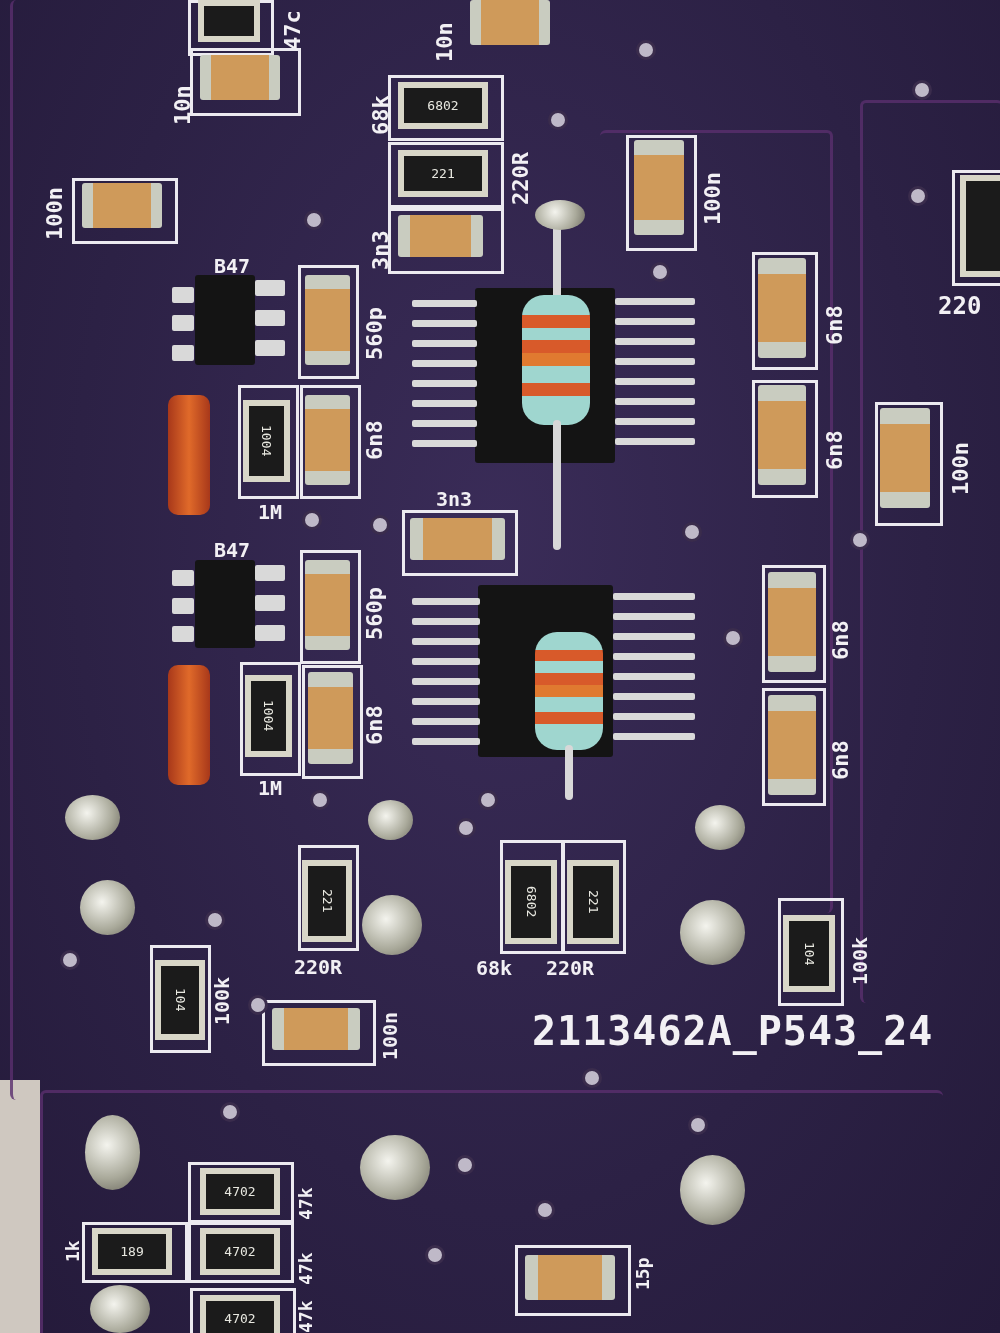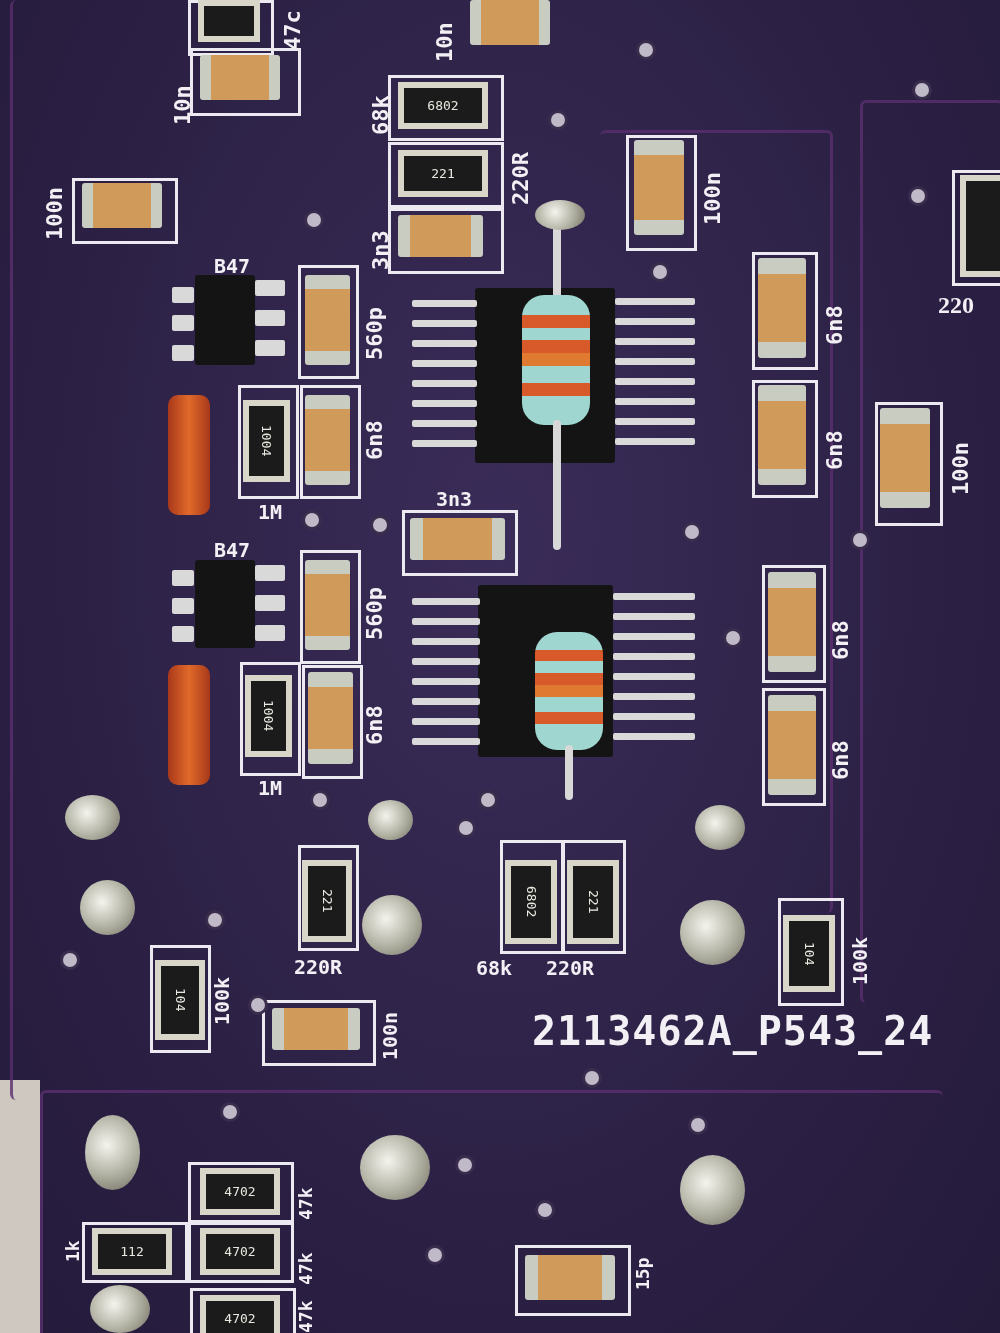--- a/index.html
+++ b/index.html
@@ -53,21 +53,21 @@
 <div class="res" style="left:398px;top:150px;width:78px;height:35px;">221</div>
 <div class="silk rot" style="left:508px;top:205px;font-size:22px;">220R</div>
 <div class="pad-outline" style="left:388px;top:208px;width:110px;height:60px;"></div>
 <div class="cap" style="left:398px;top:215px;width:85px;height:42px;"></div>
 <div class="silk rot" style="left:368px;top:270px;font-size:22px;">3n3</div>
 <div class="pad-outline" style="left:626px;top:135px;width:65px;height:110px;"></div>
 <div class="capv" style="left:634px;top:140px;width:50px;height:95px;"></div>
 <div class="silk rot" style="left:700px;top:225px;font-size:22px;">100n</div>
 <div class="pad-outline" style="left:952px;top:170px;width:48px;height:110px;"></div>
 <div class="res" style="left:960px;top:175px;width:40px;height:90px;"></div>
-<div class="silk" style="left:938px;top:292px;font-size:24px;font-family:Liberation Serif, serif;">220</div>
+<div class="silk" style="left:938px;top:292px;font-size:24px;">220</div>
 
 <div class="silk" style="left:214px;top:254px;font-size:20px;">B47</div>
 <div class="ic" style="left:195px;top:275px;width:60px;height:90px;"></div>
 <div class="pin" style="left:172px;top:287px;width:22px;height:16px;"></div>
 <div class="pin" style="left:172px;top:315px;width:22px;height:16px;"></div>
 <div class="pin" style="left:172px;top:345px;width:22px;height:16px;"></div>
 <div class="pin" style="left:255px;top:280px;width:30px;height:16px;"></div>
 <div class="pin" style="left:255px;top:310px;width:30px;height:16px;"></div>
 <div class="pin" style="left:255px;top:340px;width:30px;height:16px;"></div>
 <div class="pad-outline" style="left:298px;top:265px;width:55px;height:108px;"></div>
@@ -177,21 +177,21 @@
 <div class="pad-outline" style="left:150px;top:945px;width:55px;height:102px;"></div>
 <div class="res" style="left:155px;top:960px;width:38px;height:68px;writing-mode:vertical-rl;">104</div>
 <div class="silk rot" style="left:210px;top:1025px;font-size:20px;">100k</div>
 <div class="pad-outline" style="left:262px;top:1000px;width:108px;height:60px;"></div>
 <div class="cap" style="left:272px;top:1008px;width:88px;height:42px;"></div>
 <div class="silk rot" style="left:378px;top:1060px;font-size:20px;">100n</div>
 
 <div class="pad-outline" style="left:188px;top:1162px;width:100px;height:55px;"></div>
 <div class="res" style="left:200px;top:1168px;width:68px;height:35px;">4702</div>
 <div class="pad-outline" style="left:82px;top:1222px;width:100px;height:55px;"></div>
-<div class="res" style="left:92px;top:1228px;width:68px;height:35px;">112</div>
+<div class="res" style="left:92px;top:1228px;width:68px;height:35px;">189</div>
 <div class="pad-outline" style="left:188px;top:1222px;width:100px;height:55px;"></div>
 <div class="res" style="left:200px;top:1228px;width:68px;height:35px;">4702</div>
 <div class="pad-outline" style="left:190px;top:1288px;width:100px;height:45px;"></div>
 <div class="res" style="left:200px;top:1295px;width:68px;height:35px;">4702</div>
 <div class="silk rot" style="left:62px;top:1262px;font-size:18px;">1k</div>
 <div class="silk rot" style="left:295px;top:1220px;font-size:18px;">47k</div>
 <div class="silk rot" style="left:295px;top:1285px;font-size:18px;">47k</div>
 <div class="silk rot" style="left:295px;top:1333px;font-size:18px;">47k</div>
 <div class="pad-outline" style="left:515px;top:1245px;width:110px;height:65px;"></div>
 <div class="cap" style="left:525px;top:1255px;width:90px;height:45px;"></div>

